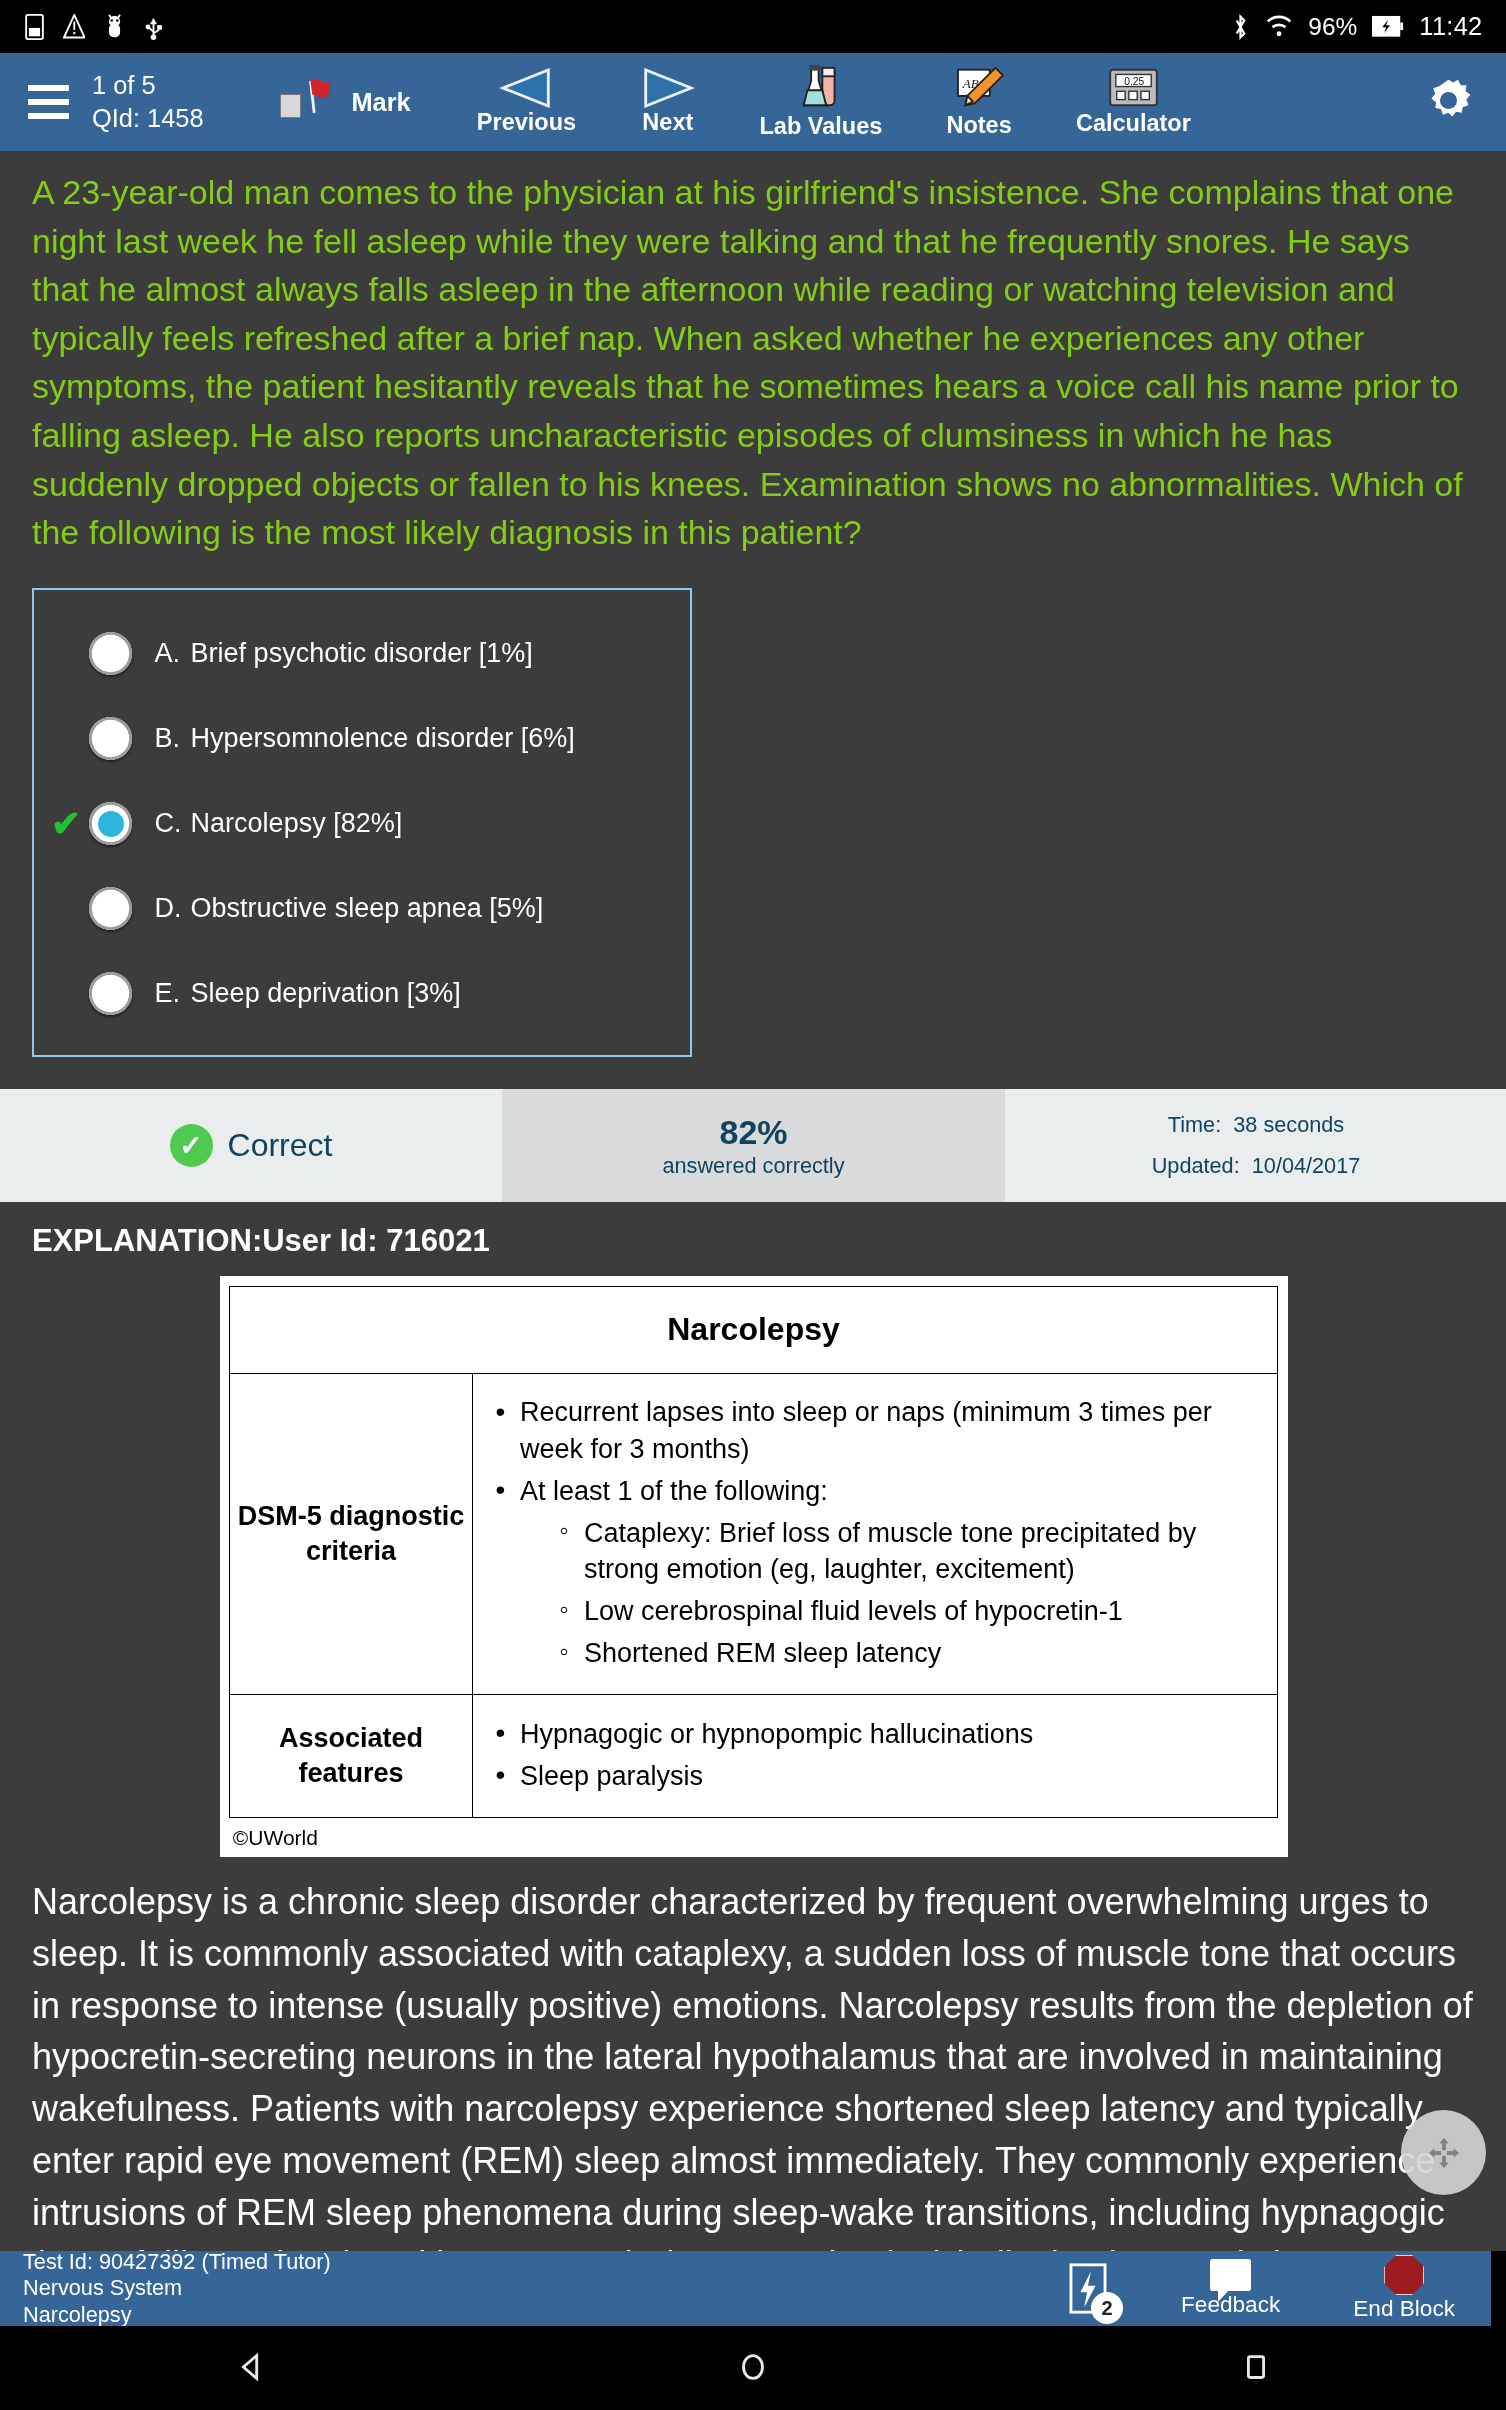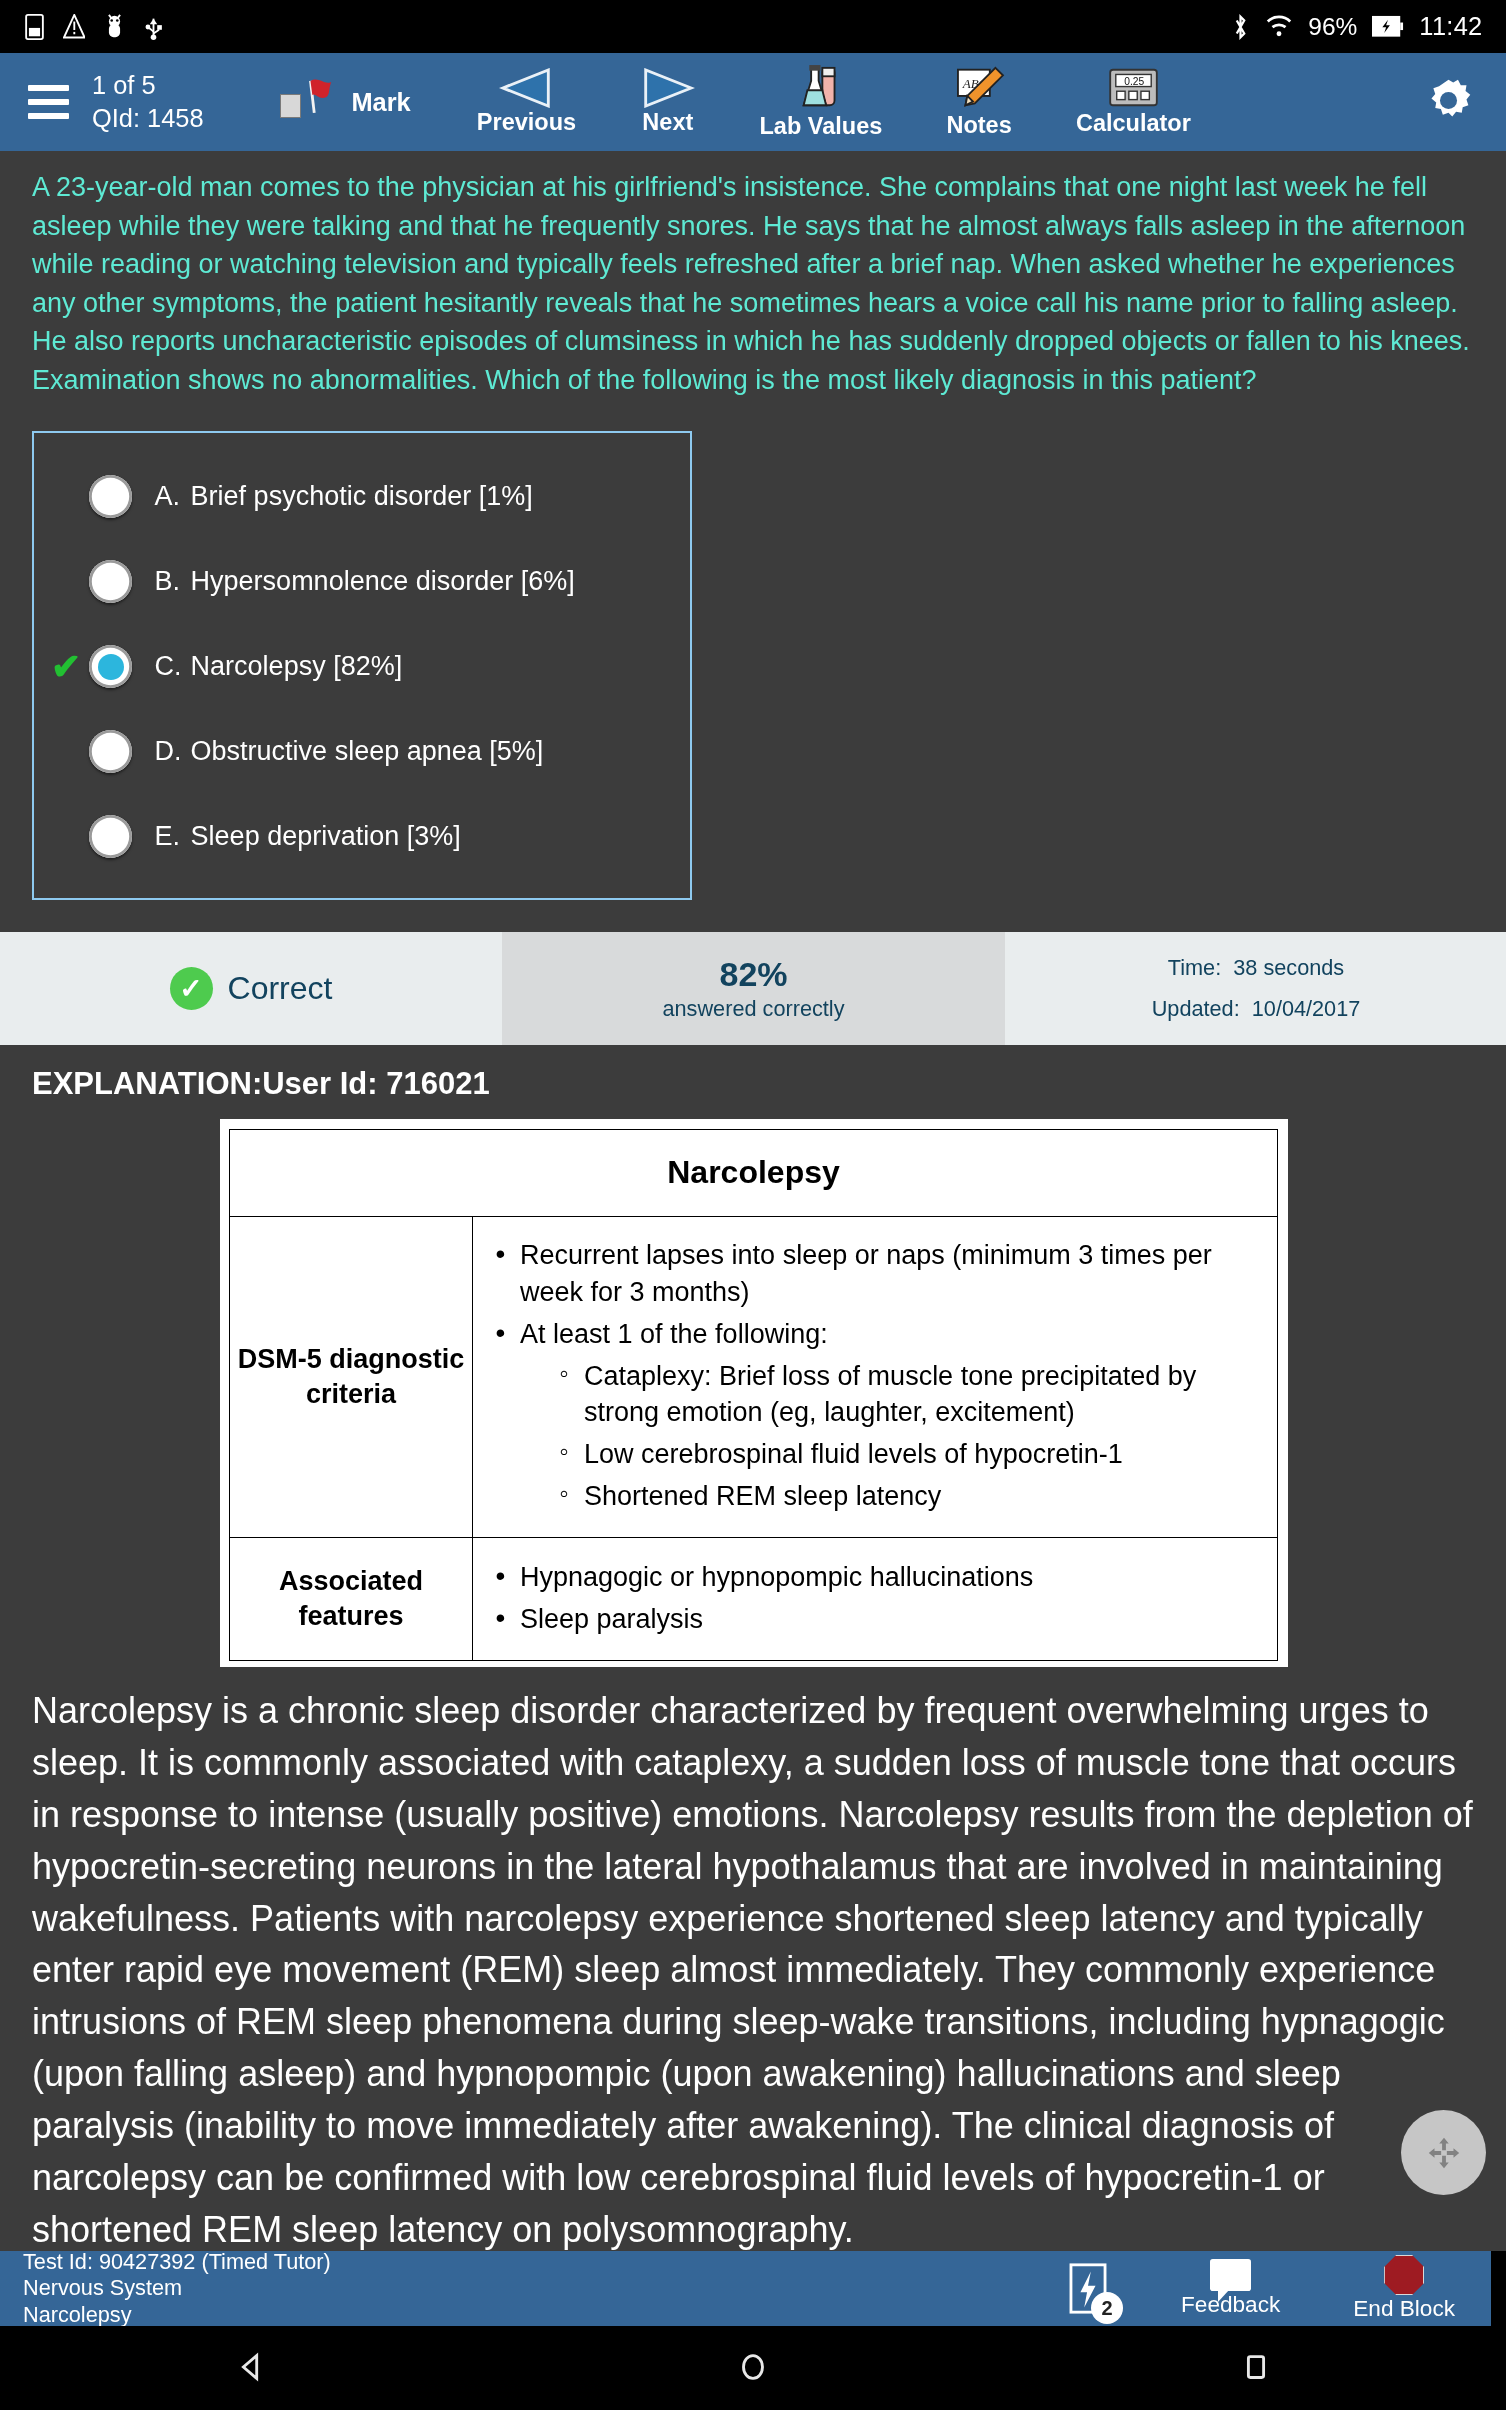--- a/index.html
+++ b/index.html
@@ -41,21 +41,21 @@
   .tb-lbl { font-size:23.5px; font-weight:bold; }
   .gear { margin-left:auto; margin-right:15px; cursor:pointer;}
 
   
   .body {
     position:absolute; top:151px; left:0; right:0; bottom:160px;
     background:#3c3c3c; color:#fff; overflow:hidden;
   }
   .qtext {
     padding:17px 32px 5.6px 32px;
-    font-size:27px; line-height:1.43; color:#5eead4;
+    font-size:34px; line-height:1.43; color:#84cc16;
   }
 
   
   .choices {
     margin:26px 0 0 32px; width:660px;
     border:2.8px solid #8ecaf0; padding:21px 0 19px 0;
   }
   .choice { display:flex; align-items:center; height:85px; padding-left:17px; cursor:pointer;}
   .chk { width:38px; font-size:36px; color:#22c032; line-height:1; font-weight:bold;}
   .radio {
@@ -417,20 +417,21 @@
             <td class="fig-rowlabel">Associated features</td>
             <td class="fig-cell">
               <ul>
                 <li>Hypnagogic or hypnopompic hallucinations</li>
                 <li>Sleep paralysis</li>
               </ul>
             </td>
           </tr>
         </tbody>
           </table>
+        <div class="fig-cred">©UWorld</div>
       </div>
     </div>
 
     <div class="exptext">Narcolepsy is a chronic sleep disorder characterized by frequent overwhelming urges to sleep.  It is commonly associated with cataplexy, a sudden loss of muscle tone that occurs in response to intense (usually positive) emotions.  Narcolepsy results from the depletion of hypocretin-secreting neurons in the lateral hypothalamus that are involved in maintaining wakefulness.  Patients with narcolepsy experience shortened sleep latency and typically enter rapid eye movement (REM) sleep almost immediately.  They commonly experience intrusions of REM sleep phenomena during sleep-wake transitions, including hypnagogic (upon falling asleep) and hypnopompic (upon awakening) hallucinations and sleep paralysis (inability to move immediately after awakening).  The clinical diagnosis of narcolepsy can be confirmed with low cerebrospinal fluid levels of hypocretin-1 or shortened REM sleep latency on polysomnography.</div>
 
     <div class="fab">
       <svg width="38" height="38" viewBox="0 0 40 40">
         <path fill="#8a8a8a" d="M20 4 l5 6 h-3 v7 h-4 v-7 h-3z M20 36 l5 -6 h-3 v-7 h-4 v7 h-3z M4 20 l6 -5 v3 h7 v4 h-7 v3z M36 20 l-6 -5 v3 h-7 v4 h7 v3z"></path>
       </svg>
     </div>

